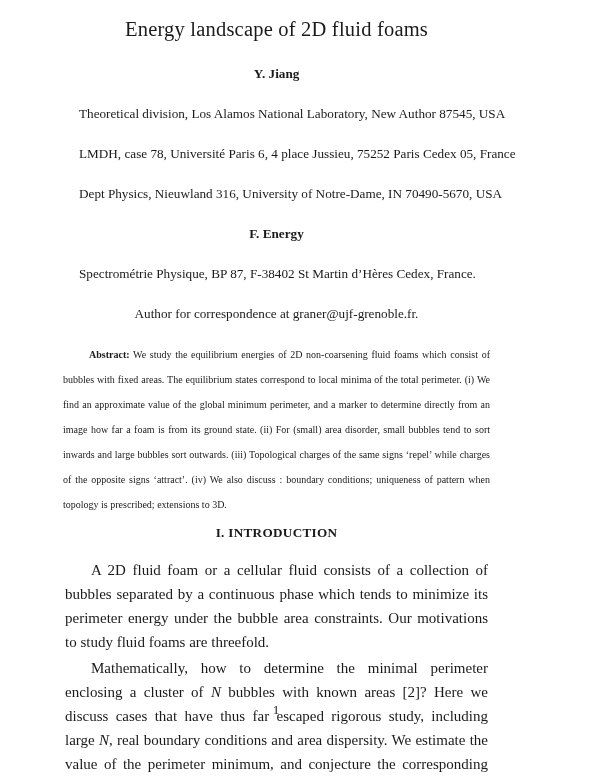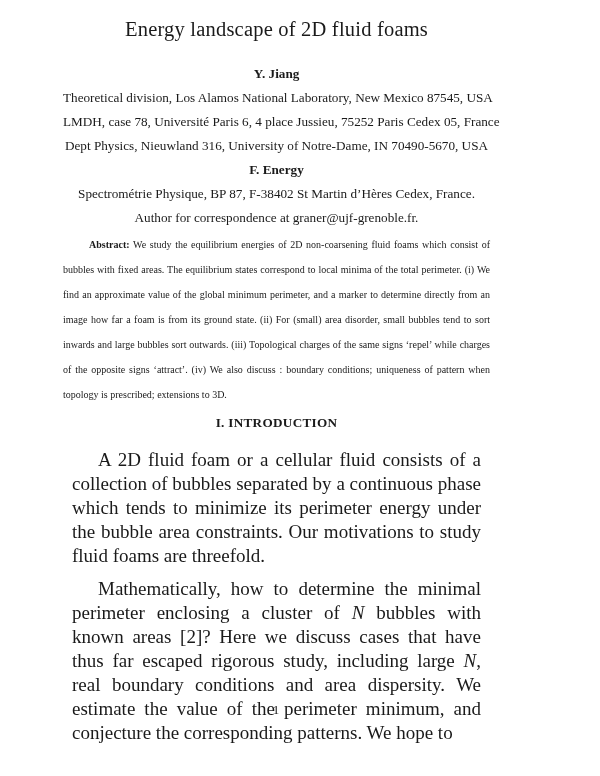--- a/index.html
+++ b/index.html
@@ -21,21 +21,21 @@
   .title {
     font-size: 20.5px;
     font-weight: 400;
     text-align: center;
     line-height: 26px;
     margin: 0 0 20px 0;
     letter-spacing: 0.2px;
   }
   .authors { text-align: center; }
   .authors p {
-    margin: 0;
+    margin: 16px;
     font-size: 13.2px;
     line-height: 24px;
     white-space: nowrap;
   }
   .author-name { font-weight: 700; }
   .abstract {
     margin: 2px 0 0 0;
     font-size: 10px;
     line-height: 25px;
     text-align: justify;
@@ -44,22 +44,22 @@
   .abstract-label { font-weight: 700; }
   .section-heading {
     font-size: 13.2px;
     font-weight: 700;
     text-align: center;
     line-height: 25px;
     margin: 3px 0 13px 0;
     letter-spacing: 0.3px;
   }
   .body-par {
-    margin: 9px;
-    font-size: 19px;
+    margin: 2px;
+    font-size: 15px;
     line-height: 24px;
     text-align: justify;
     text-indent: 26px;
   }
   .mathvar { font-style: italic; }
   .page-number {
     position: absolute;
     left: 0;
     right: 0;
     top: 702px;
@@ -70,21 +70,21 @@
 </style>
 </head>
 <body>
 
 <div class="page">
 
   <h1 class="title">Energy landscape of 2D fluid foams</h1>
 
   <div class="authors">
     <p class="author-name">Y. Jiang</p>
-    <p class="affiliation">Theoretical division, Los Alamos National Laboratory, New Mexico 87545, USA</p>
+    <p class="affiliation">Theoretical division, Los Alamos National Laboratory, New Author 87545, USA</p>
     <p class="affiliation">LMDH, case 78, Université Paris 6, 4 place Jussieu, 75252 Paris Cedex 05, France</p>
     <p class="affiliation">Dept Physics, Nieuwland 316, University of Notre-Dame, IN 70490-5670, USA</p>
     <p class="author-name">F. Energy</p>
     <p class="affiliation">Spectrométrie Physique, BP 87, F-38402 St Martin d’Hères Cedex, France.</p>
     <p class="affiliation">Author for correspondence at graner@ujf-grenoble.fr.</p>
   </div>
 
   <p class="abstract"><span class="abstract-label">Abstract:</span><span> We study the equilibrium energies of 2D non-coarsening fluid foams which consist of bubbles with fixed areas. The equilibrium states correspond to local minima of the total perimeter. (i) We find an approximate value of the global minimum perimeter, and a marker to determine directly from an image how far a foam is from its ground state. (ii) For (small) area disorder, small bubbles tend to sort inwards and large bubbles sort outwards. (iii) Topological charges of the same signs ‘repel’ while charges of the opposite signs ‘attract’. (iv) We also discuss : boundary conditions; uniqueness of pattern when topology is prescribed; extensions to 3D.</span></p>
 
   <h2 class="section-heading">I. INTRODUCTION</h2>

